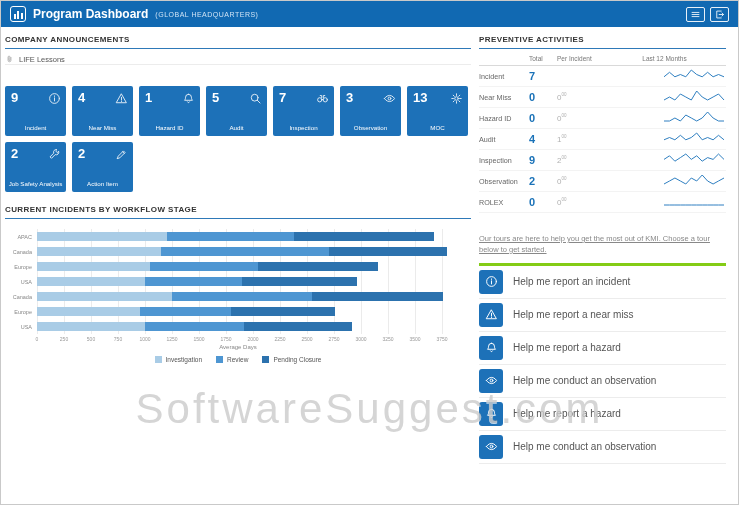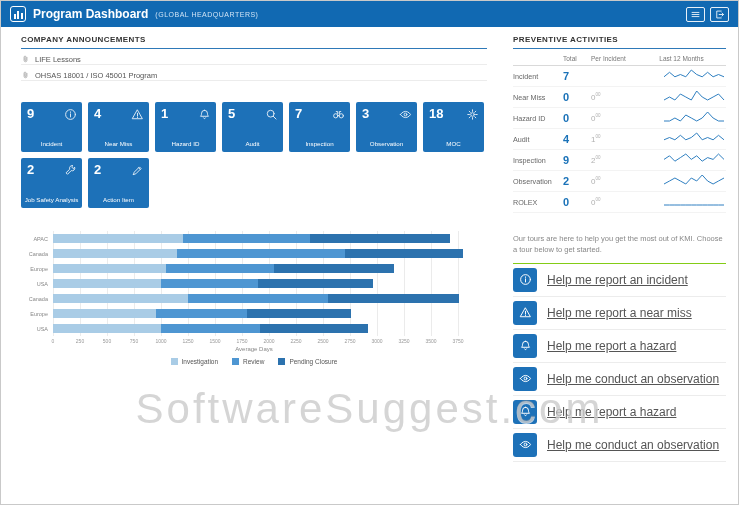--- a/index.html
+++ b/index.html
@@ -10,21 +10,21 @@
   
   .topbar { height:26px; background:var(--primary,#1169b2); display:flex; align-items:center; padding:0 9px; gap:7px; }
   .logo-box { width:16px; height:16px; border:1.5px solid #fff; border-radius:3px; display:flex; align-items:flex-end; justify-content:center; gap:1.5px; padding:2.5px 2px; }
   .logo-bar { width:2px; background:#fff; }
   .tb-title { color:#fff; font-size:12px; font-weight:700; }
   .tb-sub { color:#cfe3f5; font-size:7px; letter-spacing:.5px; }
   .tb-actions { margin-left:auto; display:flex; gap:5px; }
   .tb-btn { width:19px; height:15px; border:1px solid rgba(255,255,255,.9); border-radius:2px; background:transparent; color:#fff; display:flex; align-items:center; justify-content:center; cursor:pointer; padding:0; }
 
   
-  .main { display:flex; padding:8px 12px 0 20px; gap:26px; }
+  .main { display:flex; padding:8px 12px 0 4px; gap:8px; }
   .col-left { width:466px; flex:none; }
   .col-right { flex:1; min-width:0; }
   .section { margin-bottom:13px; }
   .section-title { font-size:8px; font-weight:700; color:#333; letter-spacing:.4px; padding-bottom:4px; border-bottom:1px solid var(--accent,#2e79b8); }
 
   
   .ann-item { display:flex; align-items:flex-end; gap:5px; height:16px; font-size:7.5px; color:#555; border-bottom:1px solid #ececec; cursor:pointer; }
   .ann-clip { color:#999; flex:none; }
 
   
@@ -55,24 +55,24 @@
   .prev-head { display:grid; grid-template-columns:50px 28px 46px 1fr; align-items:end; font-size:6.5px; color:#777; padding-bottom:3px; border-bottom:1px solid #d9d9d9; }
   .prev-head .last12 { text-align:center; }
   .prev-row { display:grid; grid-template-columns:50px 28px 46px 1fr; align-items:center; height:21px; border-bottom:1px solid #f3f3f3; }
   .prev-label { font-size:7.2px; color:#666; }
   .prev-total { font-size:11px; font-weight:700; color:var(--link,#1a72b8); }
   .prev-pi { font-size:8px; color:#b0b0b0; }
   .prev-pi sup { font-size:4.5px; }
   .prev-spark { text-align:right; }
 
   
-  .howto-intro { font-size:7.5px; color:#888; line-height:1.45; padding:8px 0 7px 0; border-bottom:1px solid #84cc16; }
+  .howto-intro { font-size:7.5px; color:#888; line-height:1.45; padding:8px 0 7px 0; border-bottom:3px solid #84cc16;text-decoration:underline; }
   .howto-item { display:flex; align-items:center; gap:10px; height:33px; border-bottom:1px solid #ececec; cursor:pointer; }
   .howto-tile { width:24px; height:24px; background:var(--tile,#1d71b8); border-radius:3px; color:#fff; display:flex; align-items:center; justify-content:center; flex:none; }
-  .howto-label { font-size:12px; color:#555;text-decoration:underline; }
+  .howto-label { font-size:10px; color:#555; }
 
   
   .watermark { position:absolute; left:50%; top:384px; transform:translateX(-50%); font-size:42px; font-weight:400; letter-spacing:3px; color:rgba(150,150,150,0.4); text-shadow:0 1px 0 rgba(255,255,255,0.7); white-space:nowrap; pointer-events:none; z-index:10; }
 </style>
 </head>
 <body>
 
 <div class="page">
 
   <div class="topbar">
@@ -107,26 +107,20 @@
 
       <div class="section">
         <div class="section-title">COMPANY ANNOUNCEMENTS</div>
         <div id="announcement-list">
             <div class="ann-item">
               <svg class="ann-clip" width="9" height="9" viewBox="0 0 16 16" fill="none" stroke="currentColor" stroke-width="1.2" stroke-linecap="round" stroke-linejoin="round">
                 <path d="M10.6 4.2v5.2a2.6 2.6 0 0 1-5.2 0V3.8a1.8 1.8 0 0 1 3.6 0v5.2a1 1 0 0 1-2 0V4.6"></path>
               </svg>
               <span>LIFE Lessons</span>
             </div>
-            <div class="ann-item">
-              <svg class="ann-clip" width="9" height="9" viewBox="0 0 16 16" fill="none" stroke="currentColor" stroke-width="1.2" stroke-linecap="round" stroke-linejoin="round">
-                <path d="M10.6 4.2v5.2a2.6 2.6 0 0 1-5.2 0V3.8a1.8 1.8 0 0 1 3.6 0v5.2a1 1 0 0 1-2 0V4.6"></path>
-              </svg>
-              <span>OHSAS 18001 / ISO 45001 Program</span>
-            </div>
           </div>
       </div>
 
       <div class="section">
         <div class="tiles" id="todo-tiles">
             <div class="tile">
               <span class="tile-count">9</span>
               <span class="tile-icon"><svg class="" width="13" height="13" viewBox="0 0 16 16" fill="none" stroke="currentColor" stroke-width="1.2" stroke-linecap="round" stroke-linejoin="round">
                   <circle cx="8" cy="8" r="6"></circle>
                   <line x1="8" y1="7.2" x2="8" y2="11"></line>
@@ -170,21 +164,21 @@
             </div>
             <div class="tile">
               <span class="tile-count">3</span>
               <span class="tile-icon"><svg class="" width="13" height="13" viewBox="0 0 16 16" fill="none" stroke="currentColor" stroke-width="1.2" stroke-linecap="round" stroke-linejoin="round">
                   <path d="M1.8 8s2.4-3.8 6.2-3.8S14.2 8 14.2 8s-2.4 3.8-6.2 3.8S1.8 8 1.8 8z"></path>
                   <circle cx="8" cy="8" r="1.7"></circle>
                 </svg></span>
               <span class="tile-label">Observation</span>
             </div>
             <div class="tile">
-              <span class="tile-count">18</span>
+              <span class="tile-count">13</span>
               <span class="tile-icon"><svg class="" width="13" height="13" viewBox="0 0 16 16" fill="none" stroke="currentColor" stroke-width="1.2" stroke-linecap="round" stroke-linejoin="round">
                   <circle cx="8" cy="8" r="2.2"></circle>
                   <path d="M8 2.2v2M8 11.8v2M2.2 8h2M11.8 8h2M3.9 3.9l1.4 1.4M10.7 10.7l1.4 1.4M12.1 3.9l-1.4 1.4M5.3 10.7l-1.4 1.4"></path>
                 </svg></span>
               <span class="tile-label">MOC</span>
             </div>
             <div class="tile">
               <span class="tile-count">2</span>
               <span class="tile-icon"><svg class="" width="13" height="13" viewBox="0 0 16 16" fill="none" stroke="currentColor" stroke-width="1.2" stroke-linecap="round" stroke-linejoin="round">
                   <path d="M13.2 4.2a3.2 3.2 0 0 1-4.3 3.9l-4.6 4.6-1.8-1.8 4.6-4.6A3.2 3.2 0 0 1 11 2L9.4 3.6l2 2z"></path>
@@ -196,20 +190,21 @@
               <span class="tile-icon"><svg class="" width="13" height="13" viewBox="0 0 16 16" fill="none" stroke="currentColor" stroke-width="1.2" stroke-linecap="round" stroke-linejoin="round">
                   <path d="M3 13l.9-2.9L10.4 3.6l2 2L5.9 12.1 3 13z"></path>
                   <line x1="9.4" y1="4.6" x2="11.4" y2="6.6"></line>
                 </svg></span>
               <span class="tile-label">Action Item</span>
             </div>
           </div>
       </div>
 
       <div class="section">
+        <div class="section-title">CURRENT INCIDENTS BY WORKFLOW STAGE</div>
         <div class="chart">
           <div class="chart-plot" id="chart-plot">
             <div class="chart-grid" id="chart-grid">
                 <div class="chart-gridline" style="left: 0%;"></div>
                 <div class="chart-gridline" style="left: 6.25%;"></div>
                 <div class="chart-gridline" style="left: 12.5%;"></div>
                 <div class="chart-gridline" style="left: 18.75%;"></div>
                 <div class="chart-gridline" style="left: 25%;"></div>
                 <div class="chart-gridline" style="left: 31.25%;"></div>
                 <div class="chart-gridline" style="left: 37.5%;"></div>

